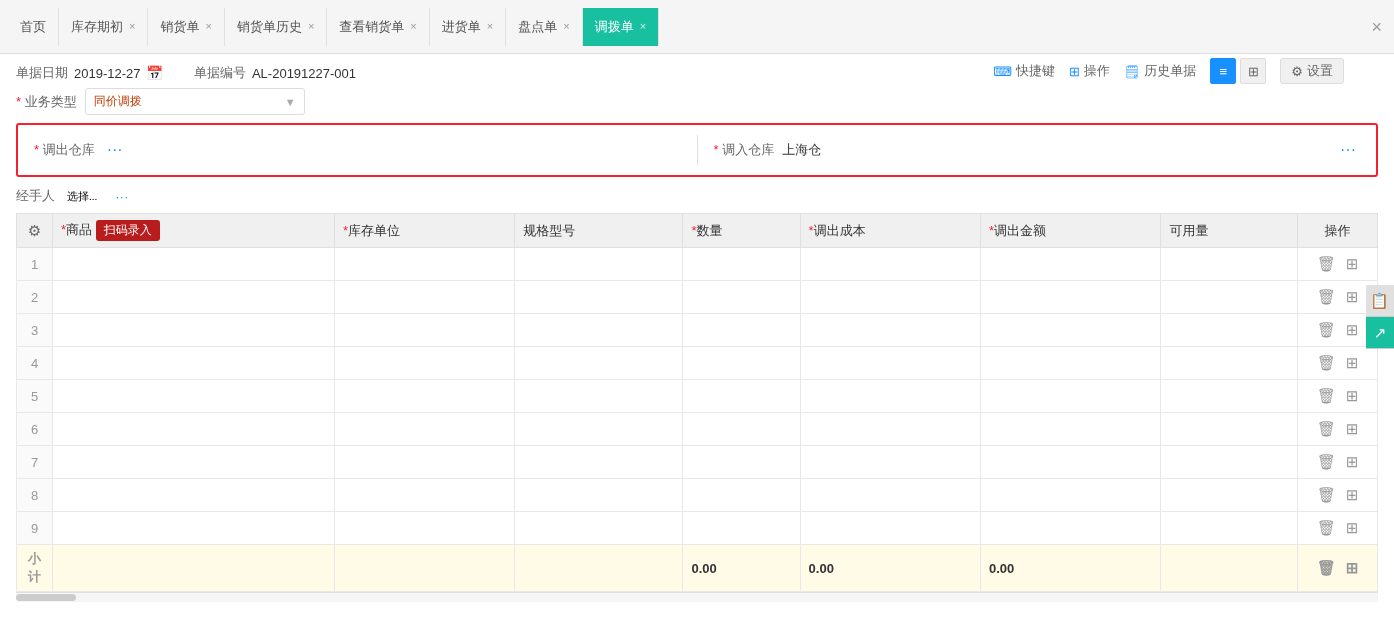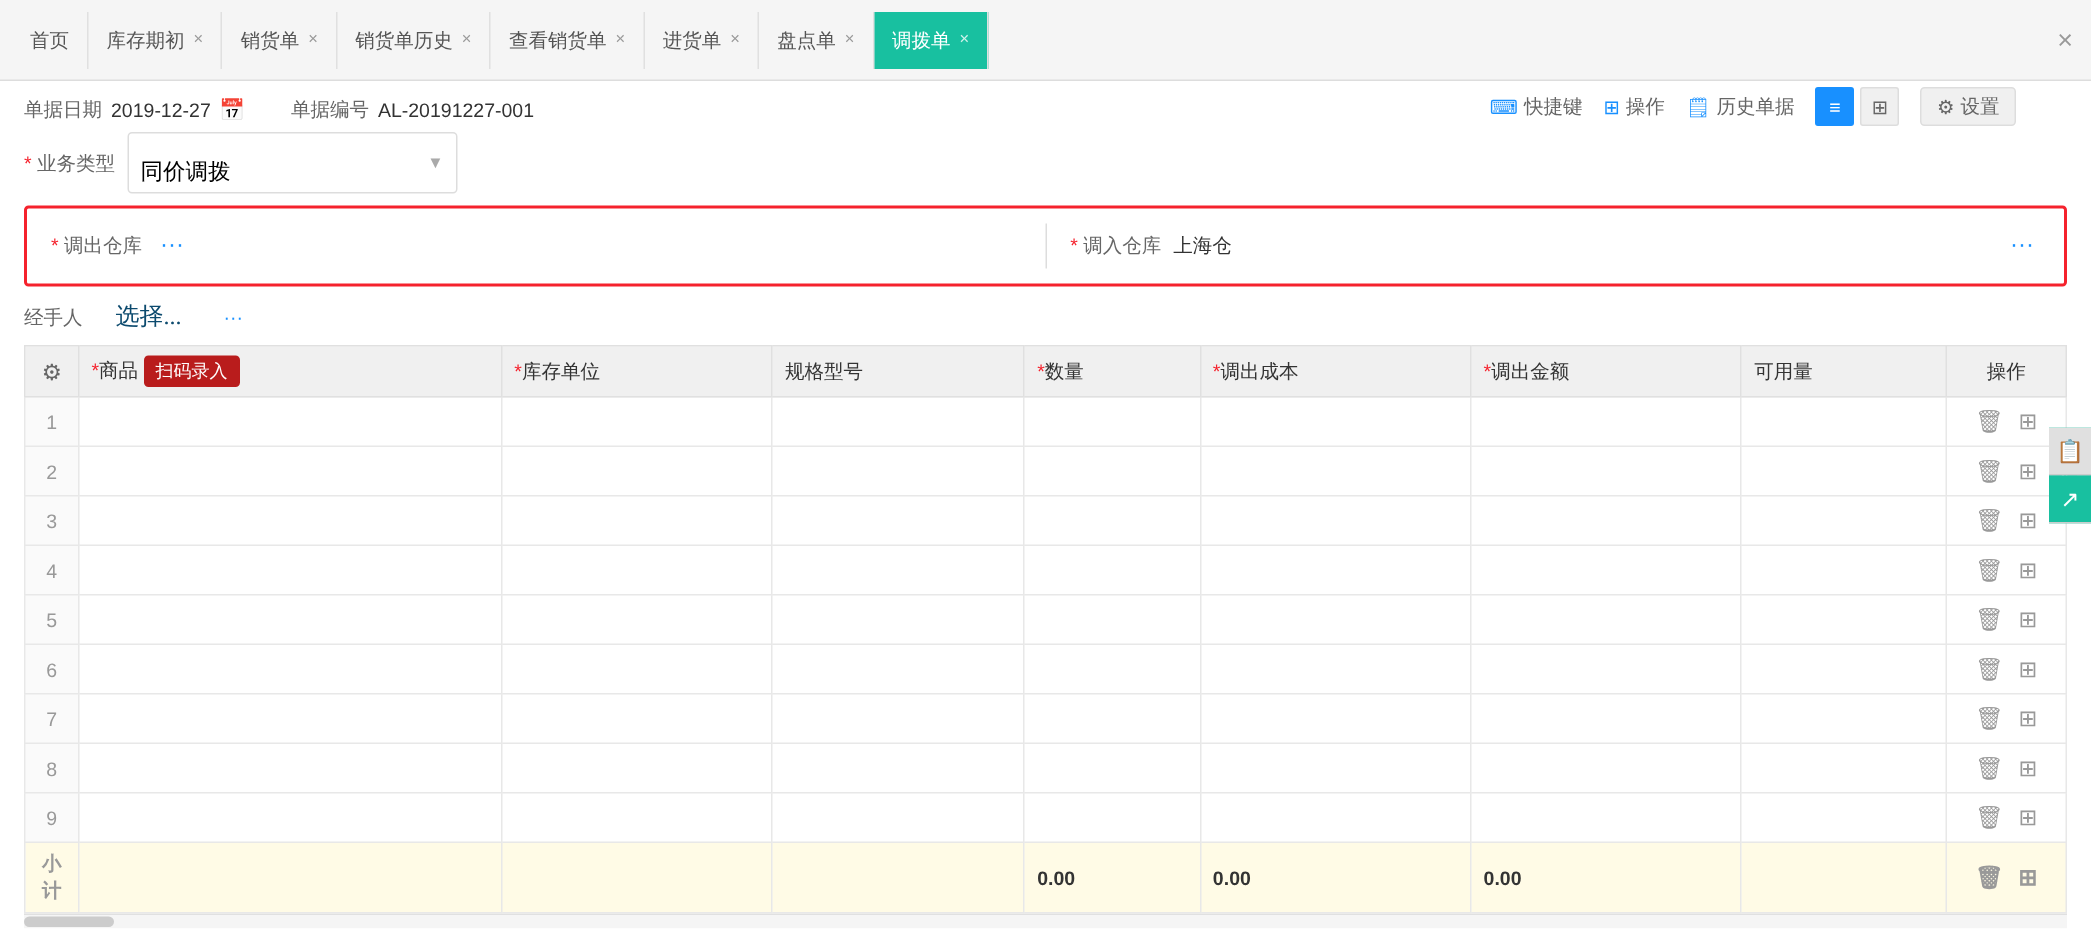--- a/index.html
+++ b/index.html
@@ -101,33 +101,33 @@
       width: 1px; background: #ddd; height: 30px; margin: 0 16px;
     }
 
     
     .business-row {
       display: flex; align-items: center;
       padding: 0 16px 8px 16px;
       gap: 8px;
     }
     .biz-label { color: #666; white-space: nowrap; }
-    .biz-value { color: #000000; font-size: 15px; margin-top: 12px; }
+    .biz-value { color: #c2410c; font-size: 12px; }
     .dropdown-arrow { color: #aaa; margin-left: 4px; font-size: 11px; }
     .biz-select-box {
       display: flex; align-items: center; border: 1px solid #ddd; border-radius: 3px;
       padding: 4px 8px; width: 220px; cursor: pointer;
       justify-content: space-between;
     }
 
     
     .handler-row {
       display: flex; align-items: center;
       padding: 0 0 8px 16px;
-      gap: 22px;
+      gap: 12px;
     }
 
     
     .table-wrapper {
       padding: 0 16px;
       overflow-x: auto;
     }
     table {
       width: 100%;
       border-collapse: collapse;
@@ -328,21 +328,21 @@
       <span style="color:#f5222d;">*</span>
       <span>调入仓库</span>
     </span>
     <span class="wh-value">上海仓</span>
     <span class="ellipsis-btn">···</span>
   </div>
 </div>
 
 <div class="handler-row">
   <span class="biz-label">经手人</span>
-  <span style="color:#0c4a6e; cursor:pointer; font-size:16px;font-family:Liberation Serif, serif;">选择...</span>
+  <span style="color:#000000; cursor:pointer; font-size:11px;font-family:Liberation Serif, serif;">选择...</span>
   <span class="ellipsis-btn" style="font-size:13px; margin-left:2px;">···</span>
 </div>
 
 <div class="table-wrapper">
   <table>
     <thead>
       <tr>
         <th style="width:36px; text-align:center;">
           <span class="gear-icon-th">⚙</span>
         </th>

